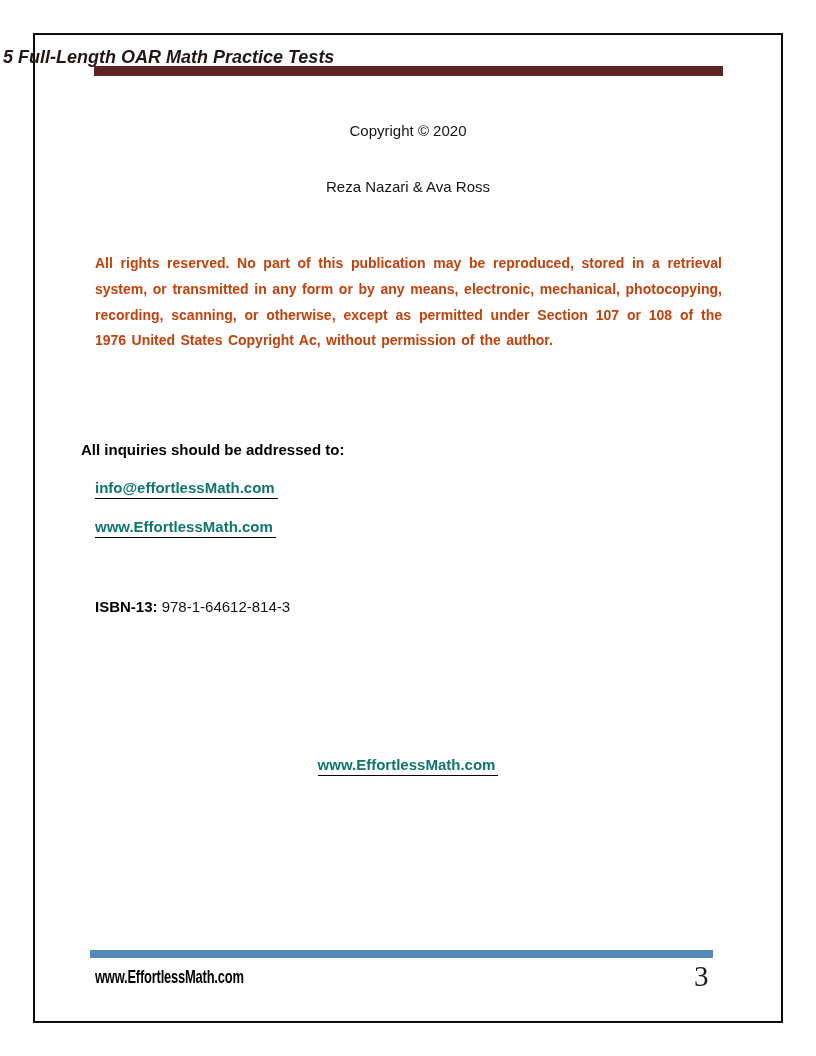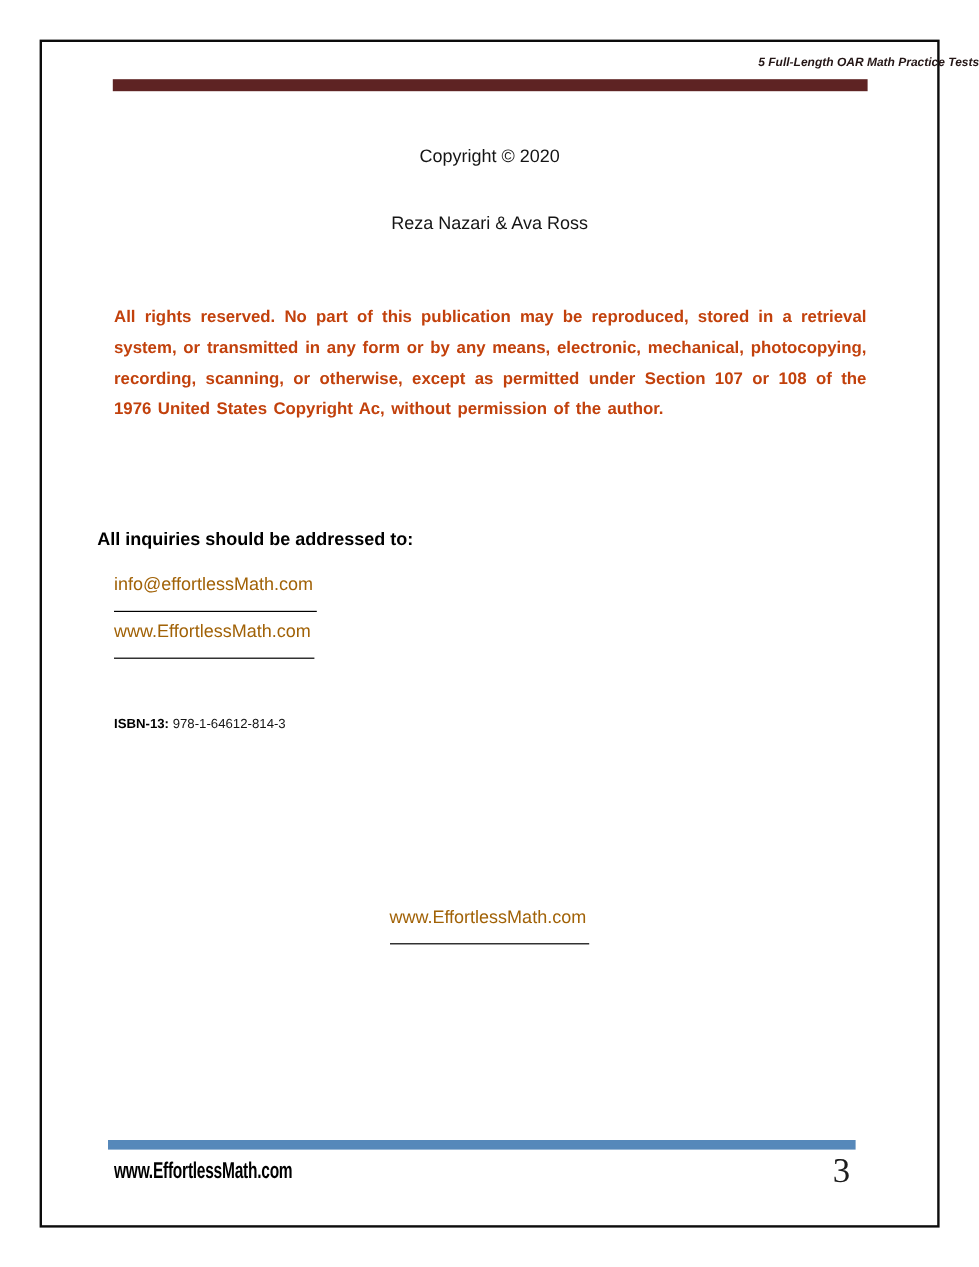--- a/index.html
+++ b/index.html
@@ -11,50 +11,50 @@
     font-family:"Liberation Sans", sans-serif;
     color:#000;
     overflow:hidden;
   }
   .page-border {
     position:absolute;
     left:33px; top:33px; width:750px; height:990px;
     border:2px solid #0c0c0c;
   }
   .header-title {
-    position:absolute; top:47px; left:16px; right:0;
-    text-align:right;
-    font-size:10px; font-weight:700; font-style:italic;
+    position:absolute; top:47px; left:3px; right:0;
+    text-align:left;
+    font-size:18px; font-weight:700; font-style:italic;
     color:#241616;
   }
   .header-rule {
     position:absolute; top:66px; left:94px;
     width:629px; height:10px;
   }
   .center-line { position:absolute; left:0; right:0; text-align:center; font-size:15px; color:#151515; }
   .copyright-line { top:122px; }
   .authors-line  { top:178px; }
   .rights-para {
     position:absolute; top:251px; left:95px; width:627px;
     font-size:14px; font-weight:700; line-height:25.8px;
     text-align:justify; color:#c2410c;
     word-spacing:1.5px;
   }
   .inquiries-label {
     position:absolute; top:441px; left:81px;
     font-size:15px; font-weight:700;
   }
   .doc-link {
-    font-size:15px; font-weight:400; color:#a16207;
-    border-bottom:1.8px solid #000; padding-bottom:13px; padding-right:3px;
+    font-size:15px; font-weight:700; color:#0f766e;
+    border-bottom:1.8px solid #000; padding-bottom:2px; padding-right:3px;
     cursor:pointer;
   }
   .email-row   { position:absolute; top:479px; left:95px; }
   .website-row { position:absolute; top:518px; left:95px; }
-  .isbn-line { position:absolute; top:598px; left:95px; font-size:11px; color:#141414; }
+  .isbn-line { position:absolute; top:598px; left:95px; font-size:15px; color:#141414; }
   .isbn-line b { font-weight:700; color:#000; }
   .published-line {
     position:absolute; top:718px; left:95px;
     font-size:15px; font-weight:700;
   }
   .publisher-link-row { position:absolute; top:756px; left:0; right:0; text-align:center; }
   .footer-rule {
     position:absolute; top:950px; left:90px;
     width:623px; height:8px;
   }

